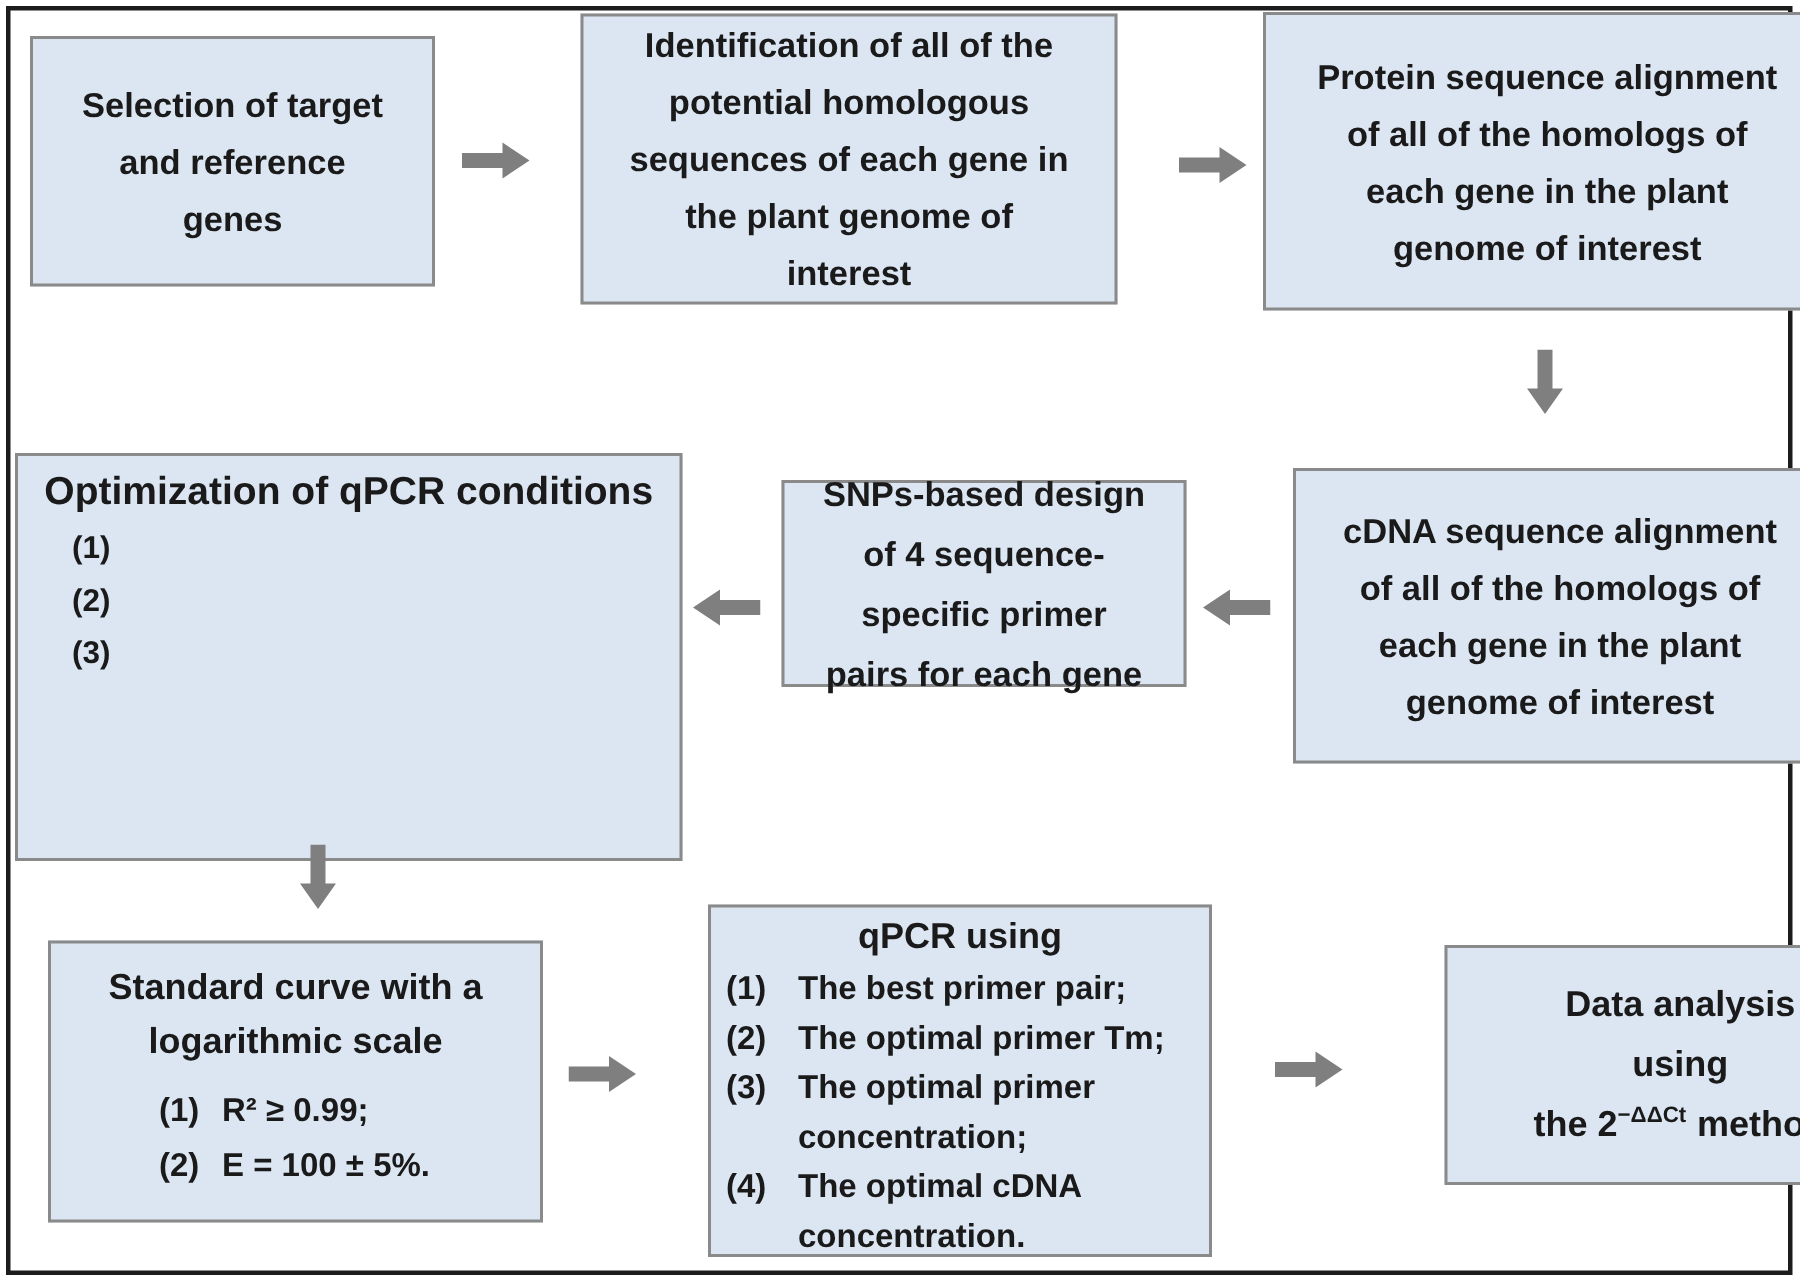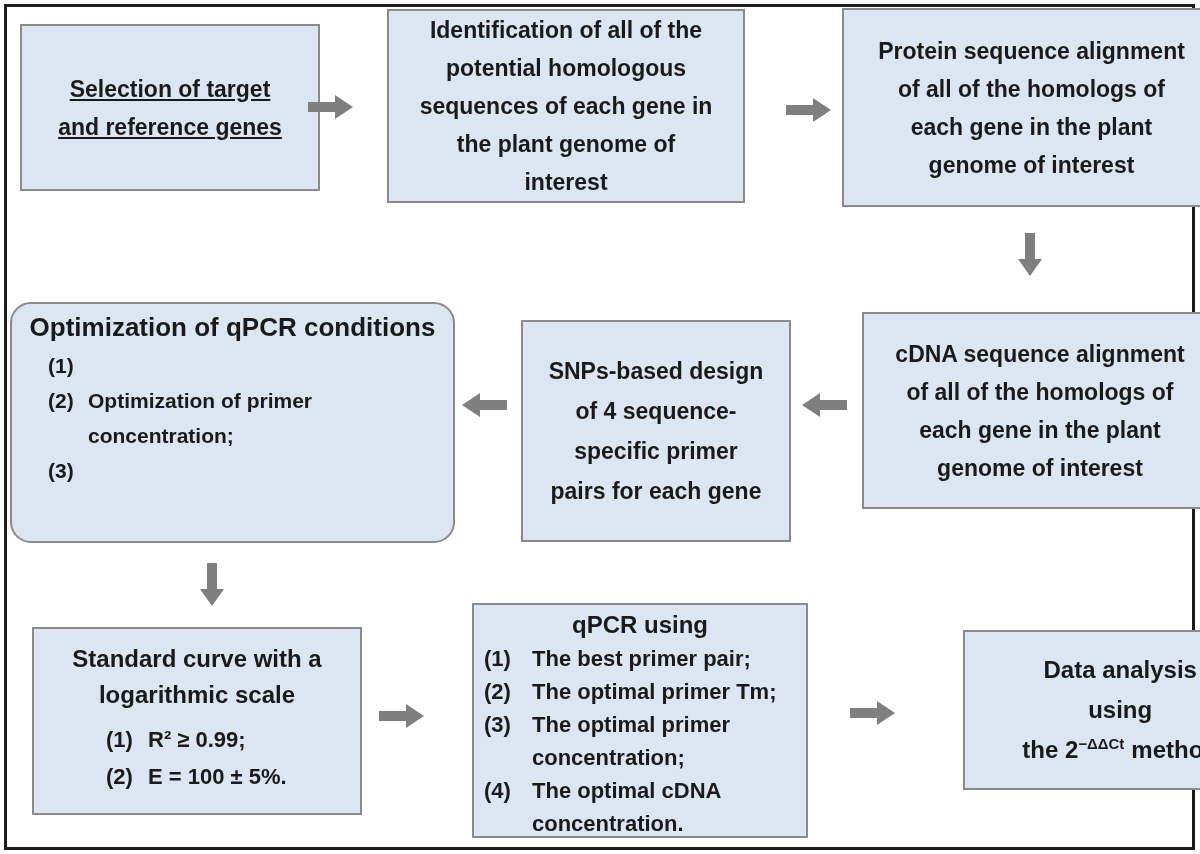--- a/index.html
+++ b/index.html
@@ -29,28 +29,28 @@
     justify-content: flex-end;
     text-align: center;
   }
   .arrow {
     position: absolute;
     color: var(--arrow-color, #7f7f7f);
     line-height: 0;
   }
 
   
-  #box-selection      { left: 20px;  top: 24px;  width: 300px; height: 167px; font-size: 23px; line-height: 38px; padding: 16px 29px; text-decoration: underline; }
+  #box-selection      { left: 20px;  top: 24px;  width: 270px; height: 167px; font-size: 23px; line-height: 38px; padding: 16px 29px; }
   #box-identification { left: 387px; top: 9px;   width: 358px; height: 194px; font-size: 23px; line-height: 38px; padding: 0 28px; }
   #box-protein        { left: 842px; top: 8px;   width: 379px; height: 199px; font-size: 23px; line-height: 38px; padding: 0 28px; }
 
   
   #box-cdna           { left: 862px; top: 312px; width: 356px; height: 197px; font-size: 23px; line-height: 38px; padding: 0 28px; }
-  #box-snps           { left: 521px; top: 320px; width: 270px; height: 222px; font-size: 23px; line-height: 40px; padding: 16px 25px; }
-  #box-optimization   { left: 10px;  top: 302px; width: 445px; height: 241px; padding-top: 4px; border-radius: 21px; }
+  #box-snps           { left: 521px; top: 320px; width: 270px; height: 138px; font-size: 23px; line-height: 40px; padding: 16px 25px; }
+  #box-optimization   { left: 10px;  top: 302px; width: 445px; height: 272px; padding-top: 4px; }
 
   
   #box-standard       { left: 32px;  top: 627px; width: 330px; height: 188px; padding-top: 12px; }
   #box-qpcr           { left: 472px; top: 603px; width: 336px; height: 235px; padding-top: 3px; }
   #box-data           { left: 915px; top: 630px; width: 257px; height: 160px; font-size: 24px; line-height: 40px; margin-left: 48px; }
 
   .box-title   { text-align: center; }
   #box-optimization .box-title { font-size: 26px; line-height: 38px; }
   #box-standard     .box-title { font-size: 24px; line-height: 36px; padding: 0 20px; }
   #box-qpcr         .box-title { font-size: 24px; line-height: 34px; }
@@ -130,21 +130,20 @@
 </div>
 
 <div class="box" id="box-optimization">
   <div class="box-title">Optimization of qPCR conditions</div>
   <div class="num-list">
     <div class="num-item">
       <span class="num">(1)</span>
     </div>
     <div class="num-item">
       <span class="num">(2)</span>
-      <span class="txt">Optimization of primer concentration;</span>
     </div>
     <div class="num-item">
       <span class="num">(3)</span>
     </div>
   </div>
 </div>
 
 <div class="arrow" style="left:199px; top:563px;">
   <svg width="26" height="44" viewBox="0 0 26 44">
       <path d="M8 0 V26 H1 L13 43 L25 26 H18 V0 Z" fill="currentColor"></path>

